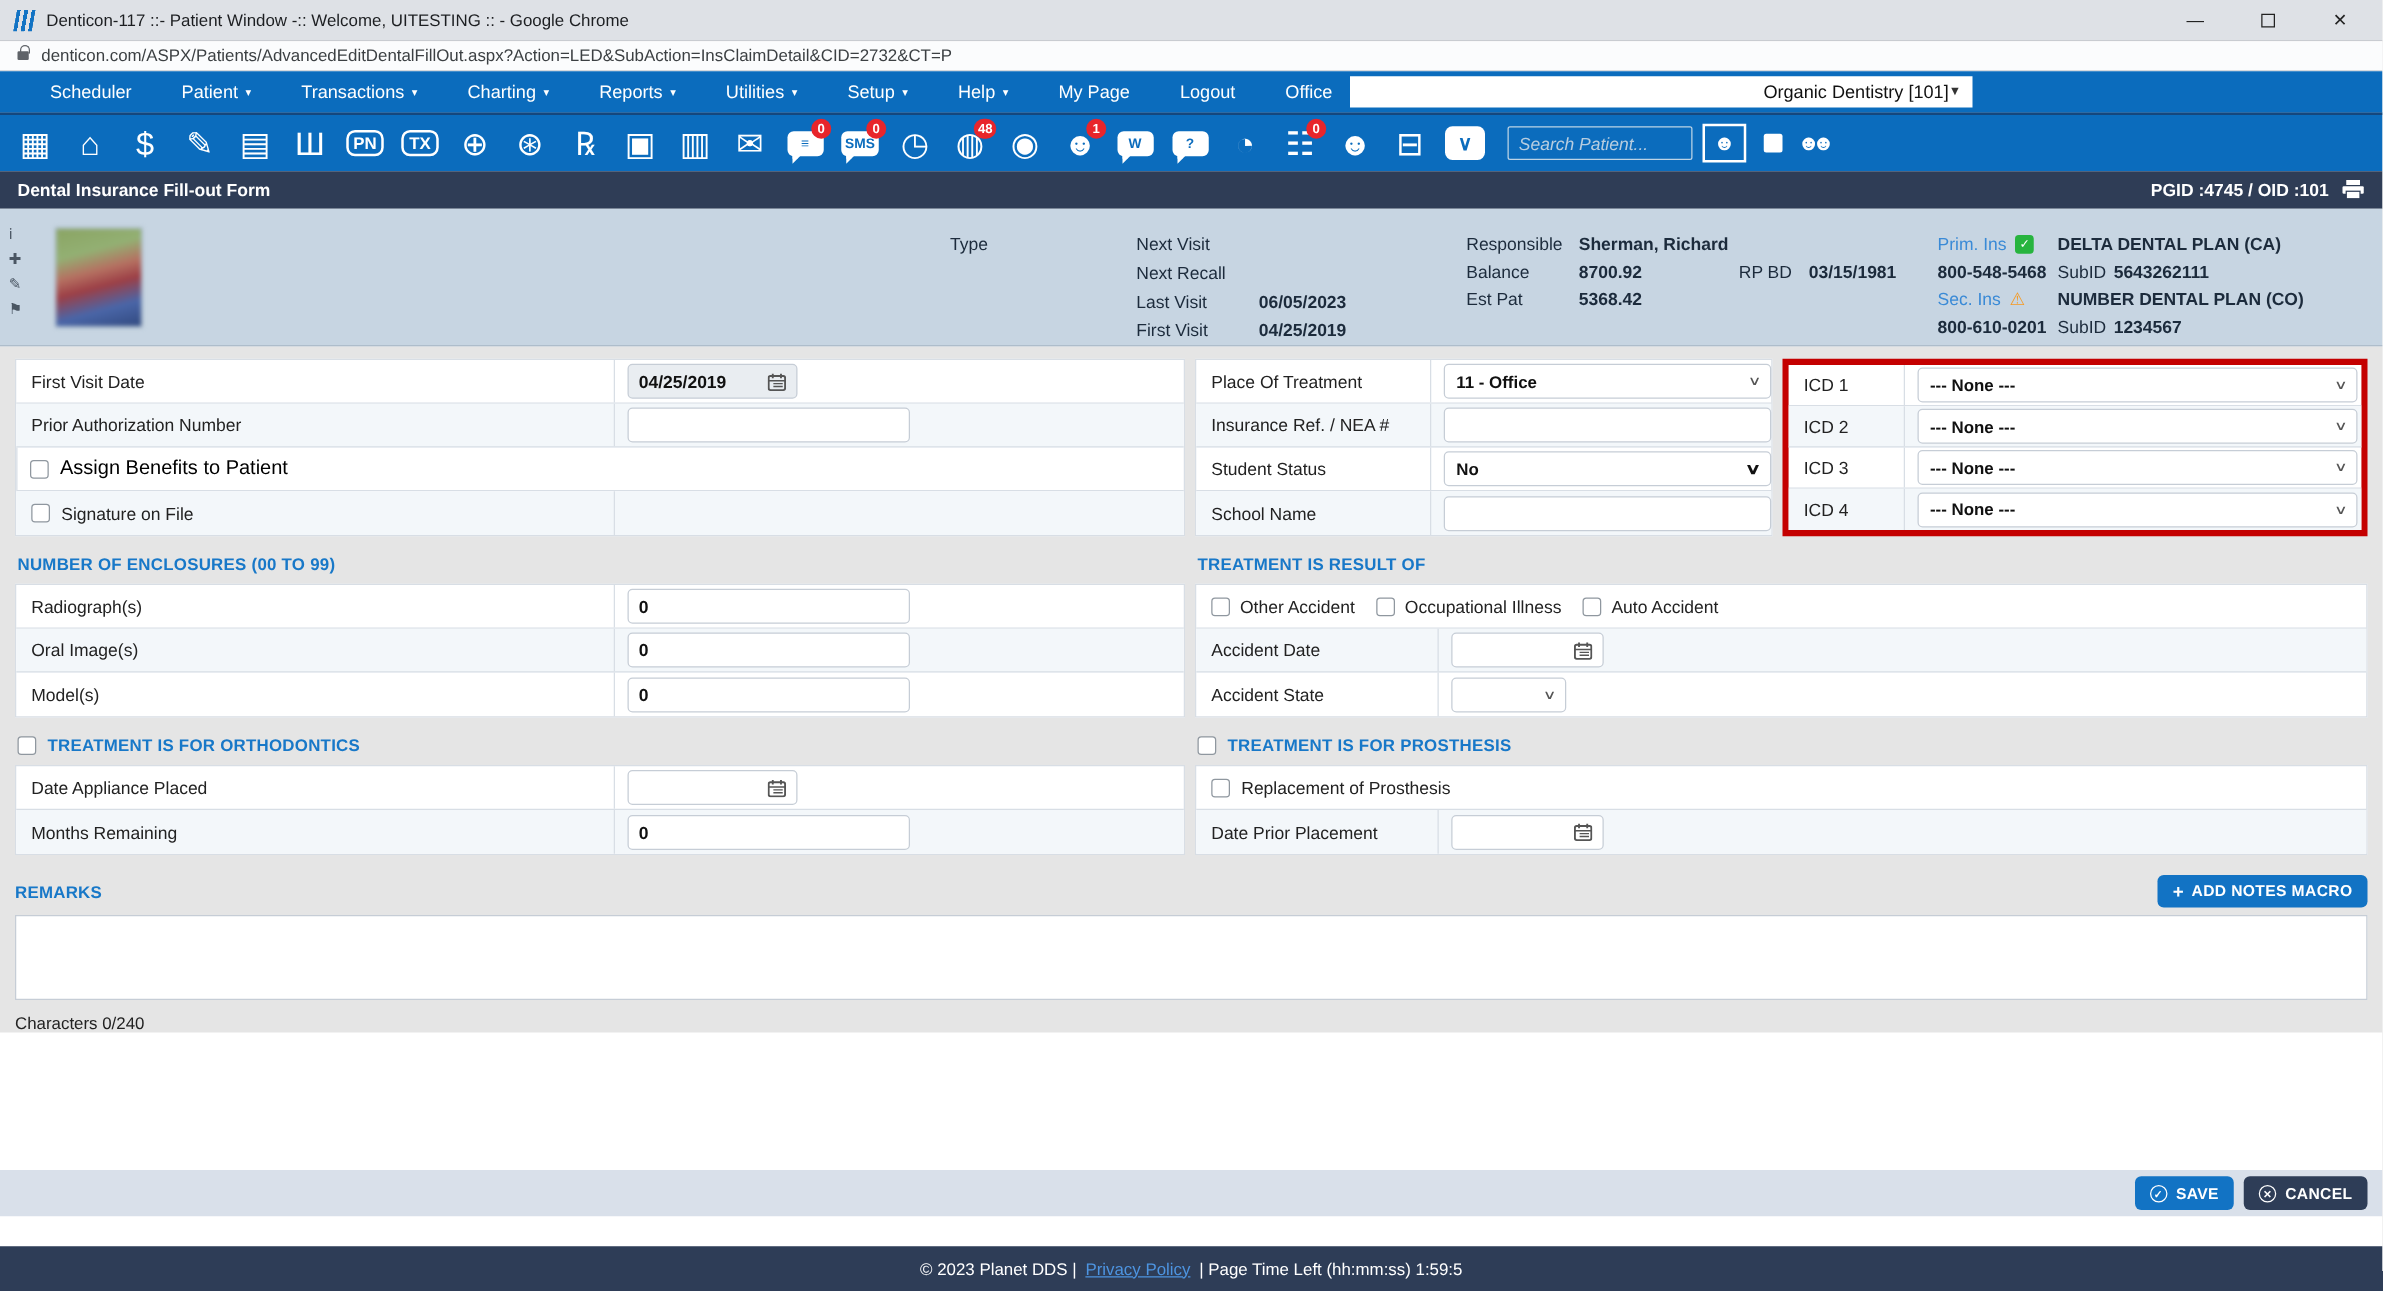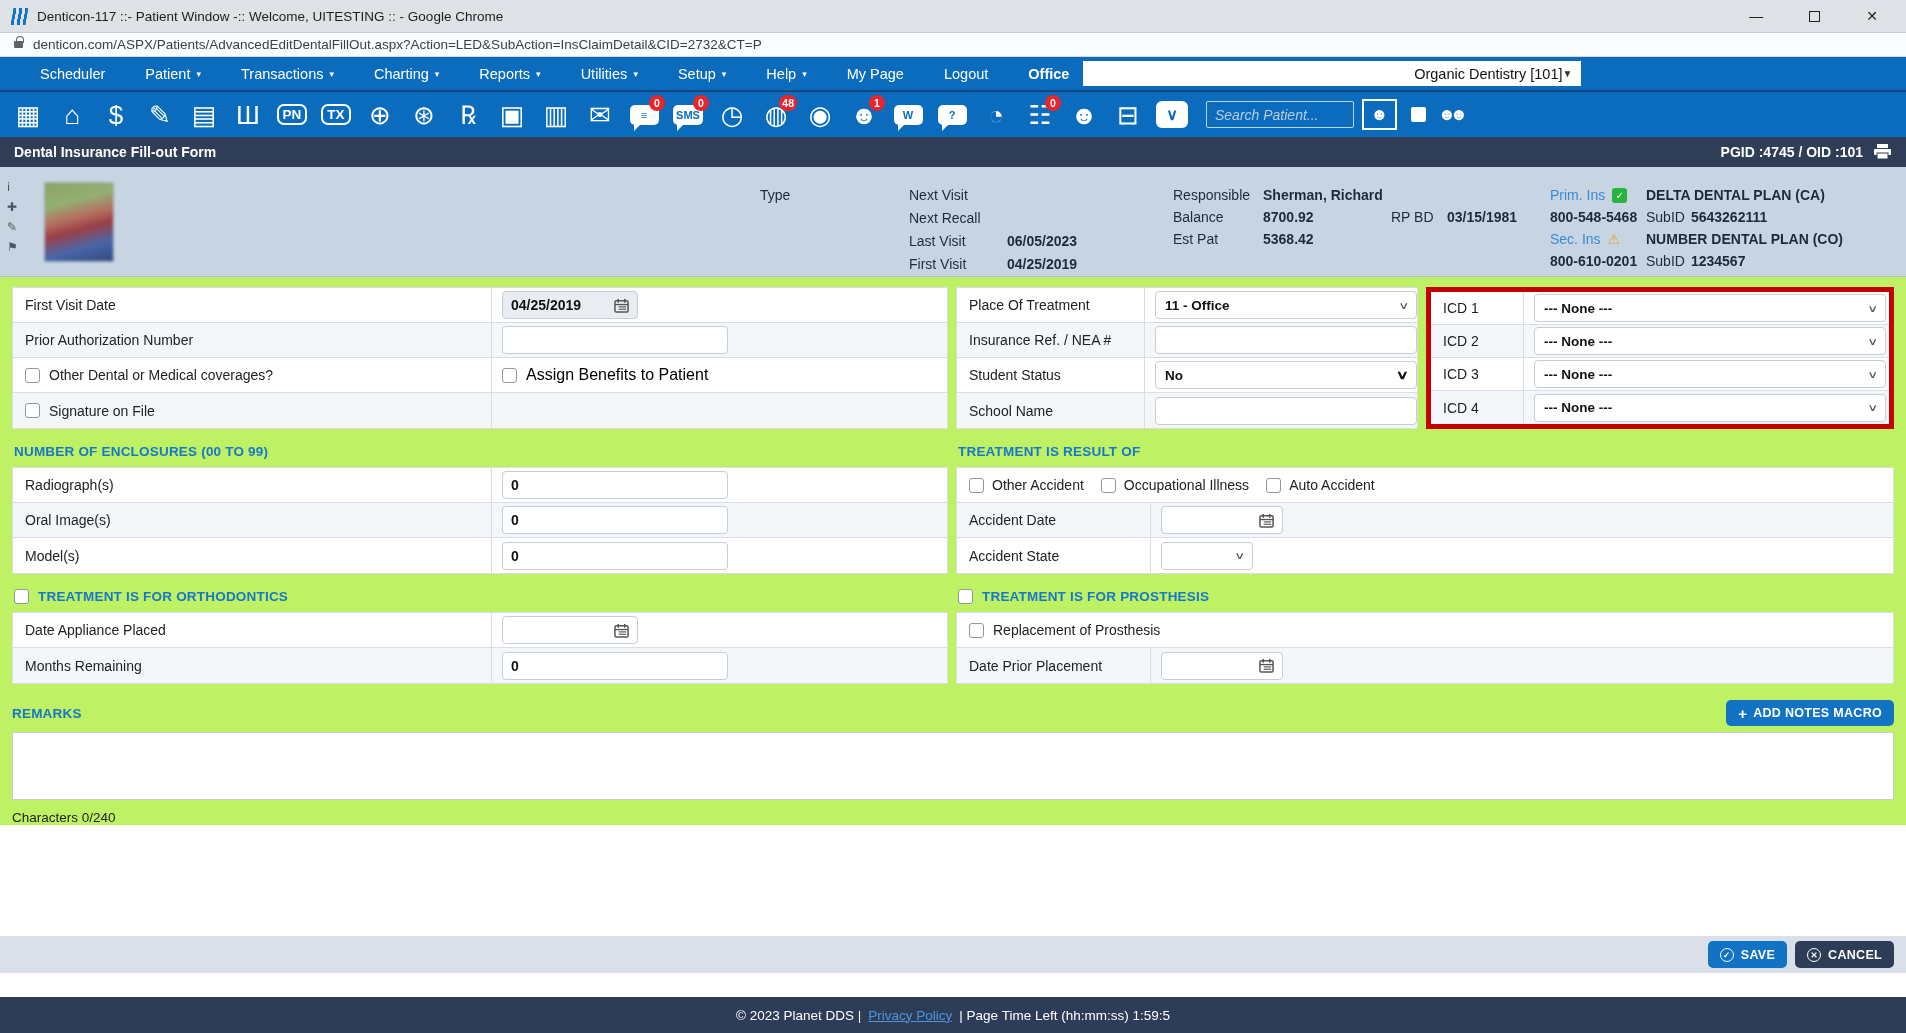--- a/index.html
+++ b/index.html
@@ -15,21 +15,21 @@
   .wc-max { width:11px; height:11px; border:1.4px solid #222; }
 
   
   .urlbar { height:24px; background:#fbfcfd; display:flex; align-items:center; padding:0 14px; font-size:13.5px; color:#3c4043; border-bottom:1px solid #d6d9dd;}
   .lock { width:9px; height:7px; background:#5f6368; border-radius:1px; position:relative; margin-right:10px; }
   .lock::before { content:""; position:absolute; top:-5px; left:1.5px; width:6px; height:6px; border:1.5px solid #5f6368; border-bottom:none; border-radius:4px 4px 0 0; }
 
   
   .navbar { height:33px; background:#0b6cbd; display:flex; align-items:center; color:#fff; font-size:14.5px; padding-left:20px; }
   .nav-item { padding:0 20px; display:flex; align-items:center; gap:6px; cursor:pointer; white-space:nowrap; }
-  .nav-item.bold { font-weight:bold; padding-right:10px; }
+  .nav-item.bold { font-weight:normal; padding-right:10px; }
   .nav-caret { font-size:9px; }
   .office-select { margin-left:4px; width:498px; height:25px; background:#ffffff; color:#111; display:flex; align-items:center; justify-content:flex-end; padding:0 9px; font-size:14.5px; cursor:pointer; }
   .office-select .arrow { font-size:10px; color:#333; }
 
   
   .iconbar { height:47px; background:#0b6cbd; border-top:2px solid #15477d; display:flex; align-items:center; padding-left:6px; }
   .tool { width:44px; height:42px; position:relative; display:flex; align-items:center; justify-content:center; color:#fff; cursor:pointer; flex:0 0 auto; }
   .tg { font-size:26px; line-height:1; }
   .tg.txt { font-size:13.5px; font-weight:800; border:2.5px solid #fff; border-radius:7px; padding:2px 4px; }
   .bubble { background:#fff; color:#0b6cbd; border-radius:5px; min-width:29px; height:20px; padding:0 3px; font-weight:800; font-size:11px; display:flex; align-items:center; justify-content:center; position:relative; }
@@ -65,21 +65,21 @@
   .pb-ins { position:absolute; left:1550px; top:20px; }
   .pb-ins .row { display:flex; height:22px; align-items:flex-start; }
   .pb-ins .c1 { width:96px; display:flex; gap:7px; align-items:center; }
   .pb-ins .blue { color:#3a8ad6; }
   .pb-ins .val { font-weight:bold; }
   .gcheck { width:15px; height:15px; background:#27b43e; border-radius:3px; color:#fff; font-size:10px; display:flex; align-items:center; justify-content:center; }
   .warn { color:#f59a23; font-size:14px; line-height:1; }
   .subid-lbl { margin-right:6px; }
 
   
-  .formwrap { padding:10px 12px 0 12px; background:#bef264; }
+  .formwrap { padding:10px 12px 0 12px; background:#e5e5e5; }
   .row1 { display:flex; gap:8px; }
   .ftable { border:1px solid #d8dee5; background:#fff; }
   .frow { display:flex; align-items:center; height:35px; border-bottom:1px solid #d8dee5; }
   .frow:last-child { border-bottom:none; }
   .frow.alt { background:#f3f7fa; }
   .flabel { padding-left:12px; font-size:14px; color:#222; display:flex; align-items:center; gap:9px; height:100%; }
   .ffield { flex:1; display:flex; align-items:center; gap:9px; padding-left:10px; border-left:1px solid #d8dee5; height:100%; }
   .w-l { width:478px; } .w-m { width:193px; } .w-icd { width:92px; }
   .tbl-left { width:936px; } .tbl-mid { width:462px; }
   .icd-box { flex:1; border:5px solid #c40000; }
@@ -390,24 +390,20 @@
             </div>
           </div>
         </div>
         <div class="frow alt">
           <div class="flabel w-l">Prior Authorization Number</div>
           <div class="ffield">
               <input class="inp text" style="">
             </div>
         </div>
         <div class="frow">
-          <div class="flabel w-l">
-            <span class="cb"></span>
-            <span>Other Dental or Medical coverages?</span>
-          </div>
           <div class="ffield">
             <span class="cb"></span>
             <span>Assign Benefits to Patient</span>
           </div>
         </div>
         <div class="frow alt">
           <div class="flabel w-l">
             <span class="cb"></span>
             <span>Signature on File</span>
           </div>

